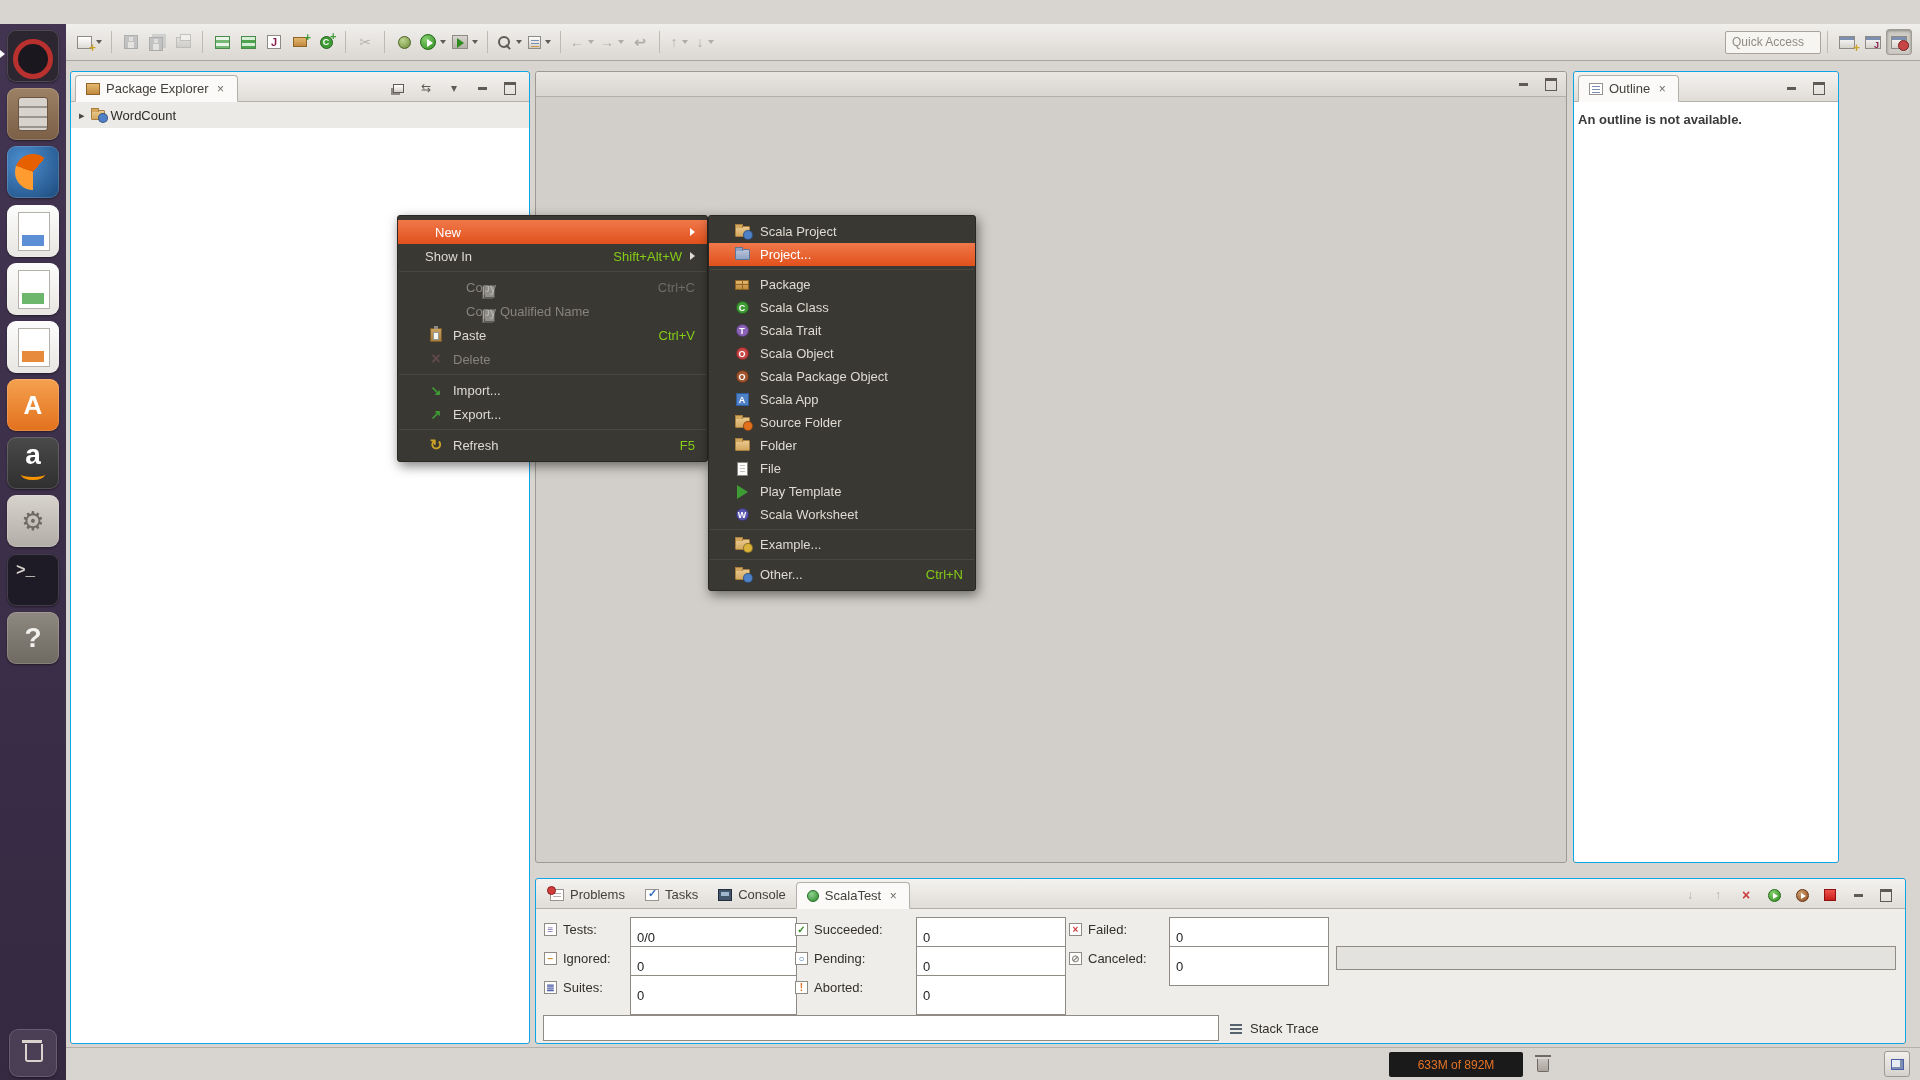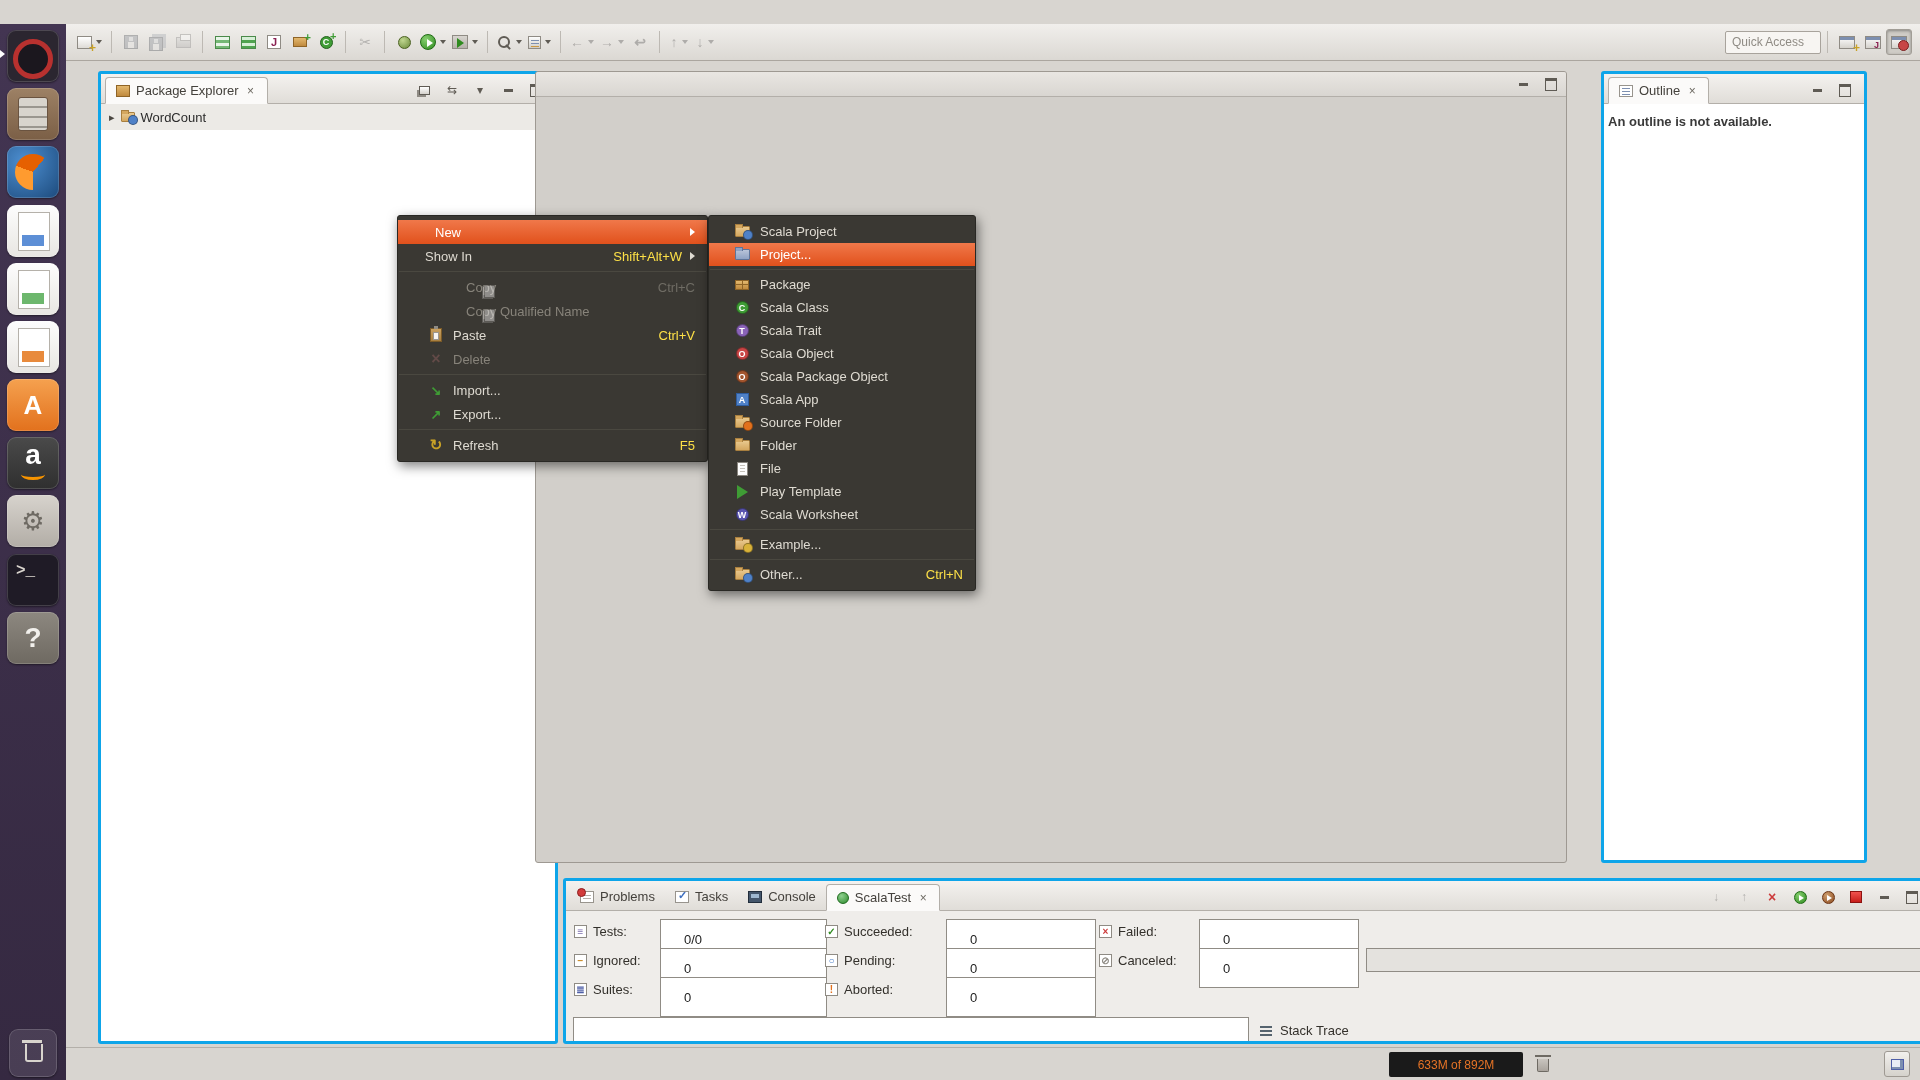--- a/index.html
+++ b/index.html
@@ -92,21 +92,21 @@
 .t-annot::after { content:""; position:absolute; left:2px; top:3px; width:8px; height:1px; background:#7D8FB0; box-shadow:0 3px 0 #7D8FB0, 0 6px 0 #C94; }
 .ar { font-size:14px; color:#5F5B54; font-weight:bold; }
 .qa-box { margin-left:auto; width:96px; height:23px; border:1px solid #A8A39C; background:#F7F5F2; color:#8F8B84; font-size:12px; display:flex; align-items:center; padding:0 6px; border-radius:2px; }
 .p-tile { width:16px; height:13px; background:linear-gradient(#FDFDFD,#D5D2CC); border:1px solid #8F8B84; position:relative; }
 .p-tile::before { content:""; position:absolute; left:0; right:0; top:0; height:3px; background:#7D8FB0; }
 .p-open::after { content:"+"; position:absolute; right:-6px; bottom:-7px; color:#C9A227; font-weight:bold; font-size:12px; }
 .p-java::after { content:"J"; position:absolute; right:1px; bottom:-2px; color:#8B2252; font-weight:bold; font-size:9px; }
 .p-scala::after { content:""; position:absolute; right:-3px; bottom:-3px; width:9px; height:9px; border-radius:50%; background:#C84545; border:1px solid #7A1F1F; }
 
 
-.panel { position:absolute; background:#f97316; border:3px solid #0ea5e9; border-radius:3px; overflow:hidden;margin-left:28px; }
+.panel { position:absolute; background:#f97316; border:1px solid #0ea5e9; border-radius:3px; overflow:hidden; }
 .panel-tabbar { height:30px; display:flex; align-items:flex-end; background:linear-gradient(#F4F2EF,#E0DDD8); border-bottom:1px solid #B3AFA9; padding:0 4px; }
 .ptab { height:27px; display:flex; align-items:center; gap:6px; padding:0 10px; font-size:13px; color:#44413C; border-radius:4px 4px 0 0; }
 .ptab.active { background:#FBFAF9; border:1px solid #B3AFA9; border-bottom:1px solid #FBFAF9; margin-bottom:-1px; }
 .tab-close { width:12px; height:12px; display:flex; align-items:center; justify-content:center; color:#6E6A63; font-size:12px; }
 .tab-close::after { content:"×"; }
 .panel-actions { margin-left:auto; display:flex; align-items:center; gap:10px; padding:0 6px 4px 0; }
 .pa-btn { min-width:18px; height:18px; display:flex; align-items:center; justify-content:center; color:#5F5B54; font-size:12px; position:relative; }
 .clps-icon::after { content:""; width:9px; height:7px; border:1px solid #5F5B54; background:linear-gradient(#FFF,#D5D2CC); box-shadow:-3px 3px 0 -1px #8F8B84; display:block; }
 .link-icon::after { content:"⇆"; }
 .vmenu-icon::after { content:"▾"; }
@@ -134,21 +134,21 @@
 #outline-panel { left:1573px; top:71px; width:266px; height:792px; }
 .outline-msg { padding:10px 4px; font-size:13px; color:#3A3A3A;font-weight:bold; }
 
 
 #pkg-panel { left:70px; top:71px; width:460px; height:973px; }
 
 
 #bottom-panel { left:535px; top:878px; width:1371px; height:166px; }
 .st-body { position:relative; background:#EFEDEA; height:calc(100% - 30px); }
 .st-lab { position:absolute; display:flex; align-items:center; gap:6px; height:16px; font-size:13px; color:#33302B; white-space:nowrap; }
-.st-val { position:absolute; height:40px; background:#FFF; border:1px solid #908C85; font-size:13px; color:#222; display:flex; align-items:center; padding-left:23px; }
+.st-val { position:absolute; height:40px; background:#FFF; border:1px solid #908C85; font-size:13px; color:#222; display:flex; align-items:center; padding-left:6px; }
 .ci { width:13px; height:13px; background:#FFF; border:1px solid #8F8B84; display:inline-flex; align-items:center; justify-content:center; font-size:10px; font-weight:bold; flex:none; }
 .ci-tests::after { content:"≡"; color:#7D6FAE; }
 .ci-succ::after { content:"✓"; color:#2F8B1F; }
 .ci-fail::after { content:"×"; color:#CC3A3A; }
 .ci-ign::after { content:"−"; color:#C98A27; }
 .ci-pend::after { content:"○"; color:#4F81C7; }
 .ci-canc::after { content:"⊘"; color:#8F8B84; }
 .ci-suite::after { content:"≣"; color:#4F5FA7; }
 .ci-abort::after { content:"!"; color:#E2711D; }
 .st-progress { position:absolute; left:800px; top:37px; width:560px; height:24px; background:#E4E2DE; border:1px solid #908C85; }
@@ -184,21 +184,21 @@
 .menu { position:absolute; background:#3A3833; border:1px solid #292824; border-radius:3px; box-shadow:2px 4px 12px rgba(0,0,0,.5); padding:4px 0; z-index:100; }
 #ctx-menu { left:397px; top:215px; width:311px; }
 #new-submenu { left:708px; top:215px; width:268px; }
 .cm-item { height:24px; display:flex; align-items:center; padding:0 12px 0 27px; color:#DFDBD2; font-size:13px; position:relative; }
 #new-submenu .cm-item { height:23px; padding-left:51px; }
 .cm-item.with-icon { padding-left:55px; }
 .cm-icon { position:absolute; left:29px; top:50%; transform:translateY(-50%); width:18px; height:16px; display:flex; align-items:center; justify-content:center; }
 #new-submenu .cm-icon { left:24px; }
 .cm-label { white-space:nowrap; }
 .cm-label.u { }
-.cm-sc { margin-left:auto; color:#fde047; font-size:13px; padding-left:18px; }
+.cm-sc { margin-left:auto; color:#84cc16; font-size:13px; padding-left:18px; }
 .cm-arrow { width:0; height:0; border-left:5px solid currentColor; border-top:4px solid transparent; border-bottom:4px solid transparent; margin-left:8px; flex:none; }
 .cm-item.hl { background:linear-gradient(180deg,#F0784A,#E1511C); color:#FFF;padding-left:37px; }
 .cm-item.hl .cm-sc { color:#FFE9DE; }
 .cm-item.disabled { color:#87837A; }
 .cm-item.disabled .cm-sc { color:#6F6C64; }
 .cm-item.disabled .cm-icon { opacity:.45; filter:grayscale(.6); }
 .cm-sep { height:1px; background:#2C2B27; border-bottom:1px solid #4A4840; margin:3px 1px; }
 
 
 .ic-copy { width:13px; height:14px; position:relative; }

